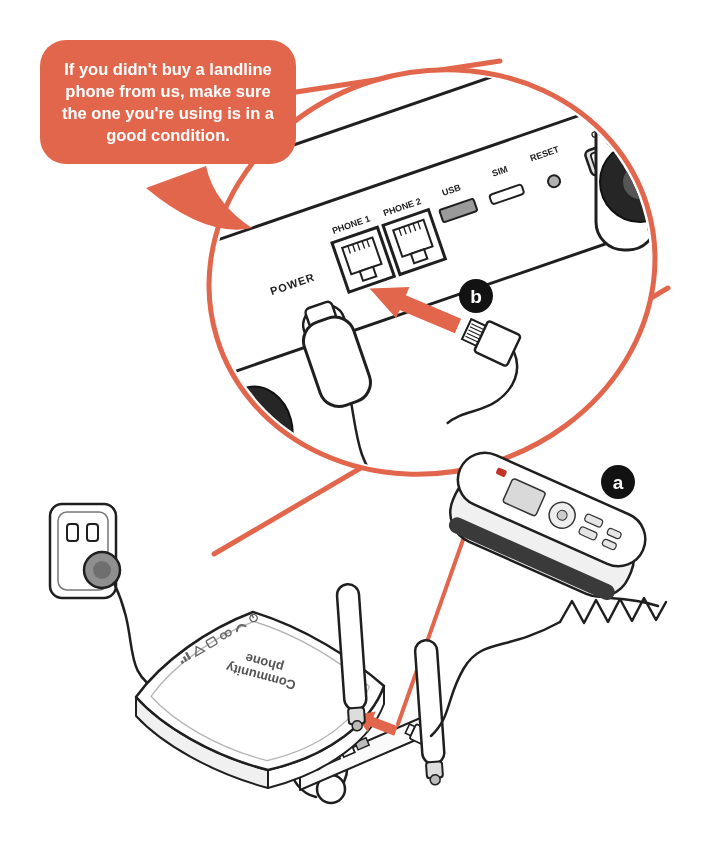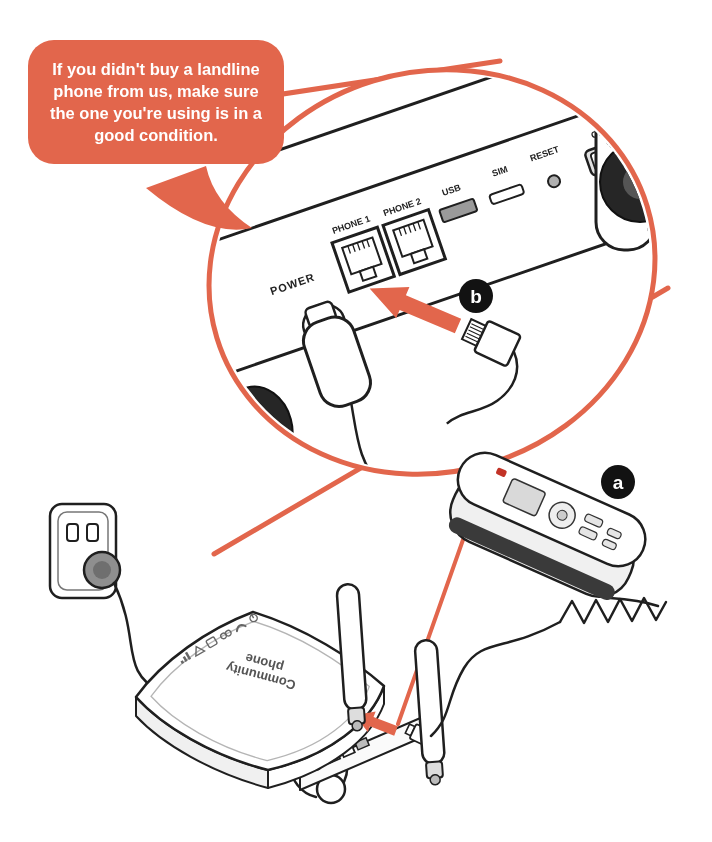--- a/index.html
+++ b/index.html
@@ -1,20 +1,20 @@
 <!DOCTYPE html>
 <html><head>
 <meta charset="utf-8">
 <style>
   html,body{margin:0;padding:0;background:#fff;}
   body{width:712px;height:842px;position:relative;overflow:hidden;
        font-family:"Liberation Sans",sans-serif;}
   #art{position:absolute;left:0;top:0;}
   .bubble{
-    position:absolute;left:28px;top:40px;width:256px;box-sizing:border-box;
+    position:absolute;left:40px;top:40px;width:256px;box-sizing:border-box;
     background:#E2664C;color:#fff;border-radius:26px;
     padding:18px 20px;font-size:16.5px;line-height:1.34;font-weight:600;
     text-align:center;z-index:3;
   }
   .lbl{fill:#222;font-weight:bold;}
   .badge-txt{fill:#fff;font-weight:bold;font-size:19px;}
   .brand{fill:#555;font-weight:bold;font-size:13px;}
 </style>
 </head>
 <body>

